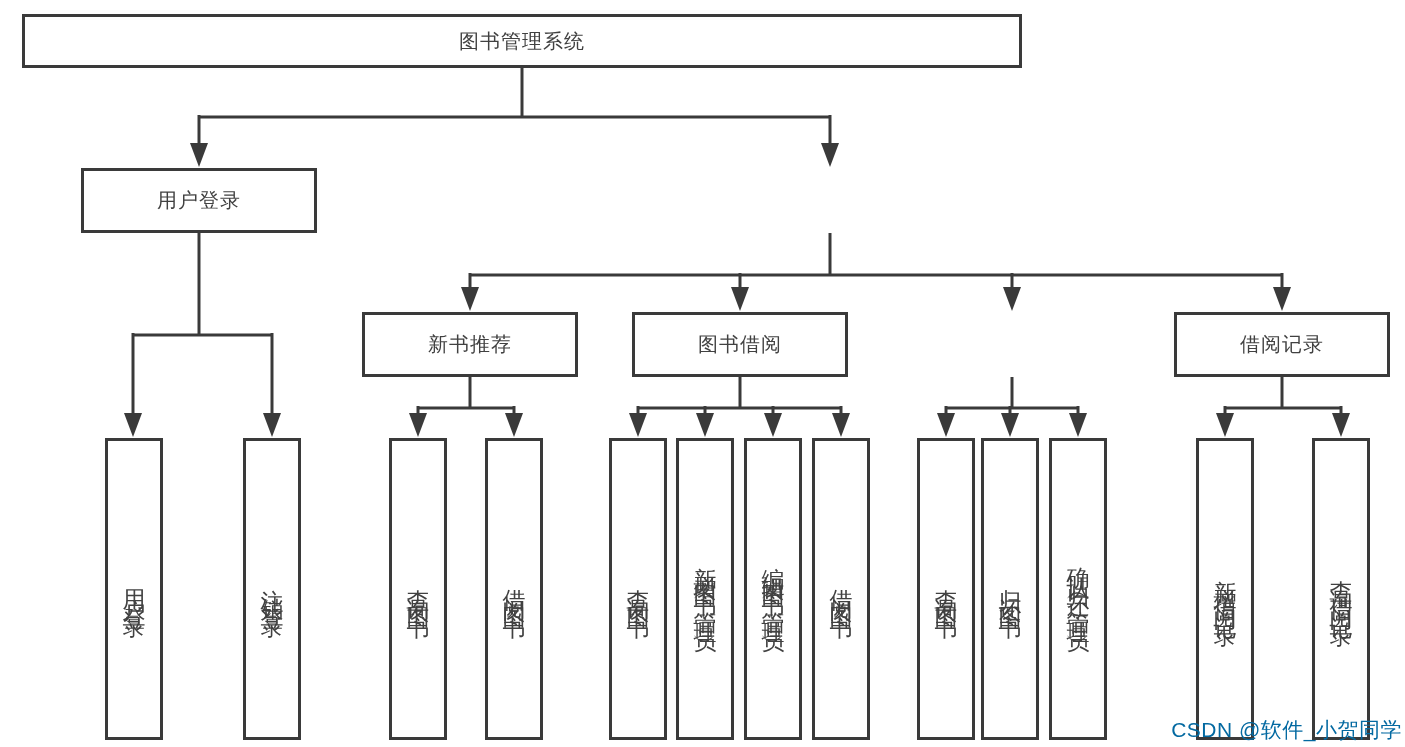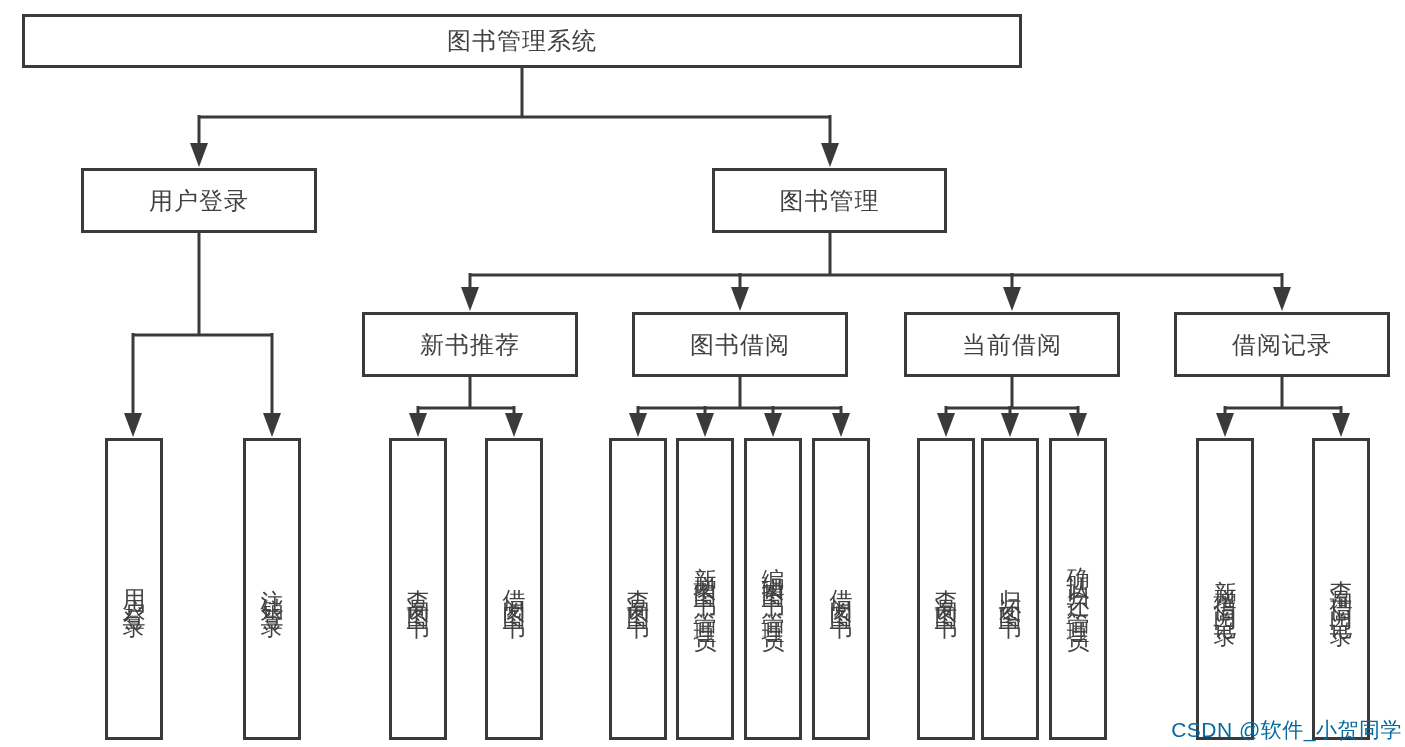--- a/index.html
+++ b/index.html
@@ -26,21 +26,21 @@
     box-sizing: border-box;
     background: #ffffff;
     border: 3px solid #3a3a3a;
     display: flex;
     align-items: center;
     justify-content: center;
     z-index: 2;
     color: #414141;
   }
   .box .hlabel {
-    font-size: 24px;
+    font-size: 20px;
     letter-spacing: 1px;
     white-space: nowrap;
   }
   .box .vlabel {
     writing-mode: vertical-rl;
     text-orientation: mixed;
     font-size: 23px;
     letter-spacing: 9px;
     line-height: 1;
     white-space: nowrap;
@@ -123,32 +123,26 @@
     <polygon points="1332,413 1350,413 1341,437" stroke="none"></polygon>
   </svg>
 
   <div class="box" style="left:22px; top:14px; width:1000px; height:54px;">
     <span class="hlabel">图书管理系统</span>
   </div>
 
   <div class="box" style="left:81px; top:168px; width:236px; height:65px;">
     <span class="hlabel">用户登录</span>
   </div>
-  <div class="box" style="left:712px; top:168px; width:235px; height:65px;">
-    <span class="hlabel">图书管理</span>
-  </div>
 
   <div class="box" style="left:362px; top:312px; width:216px; height:65px;">
     <span class="hlabel">新书推荐</span>
   </div>
   <div class="box" style="left:632px; top:312px; width:216px; height:65px;">
     <span class="hlabel">图书借阅</span>
-  </div>
-  <div class="box" style="left:904px; top:312px; width:216px; height:65px;">
-    <span class="hlabel">当前借阅</span>
   </div>
   <div class="box" style="left:1174px; top:312px; width:216px; height:65px;">
     <span class="hlabel">借阅记录</span>
   </div>
 
   <div class="box" style="left:105px; top:438px; width:58px; height:302px;">
     <span class="vlabel">用户登录</span>
   </div>
   <div class="box" style="left:243px; top:438px; width:58px; height:302px;">
     <span class="vlabel">注销登录</span>

